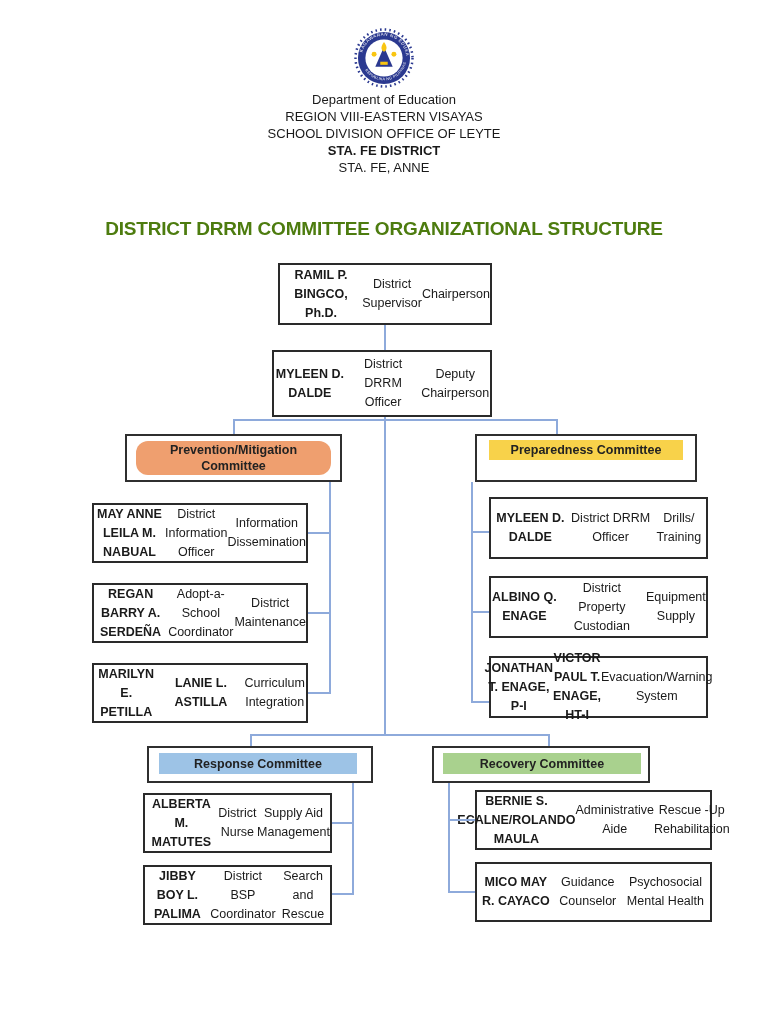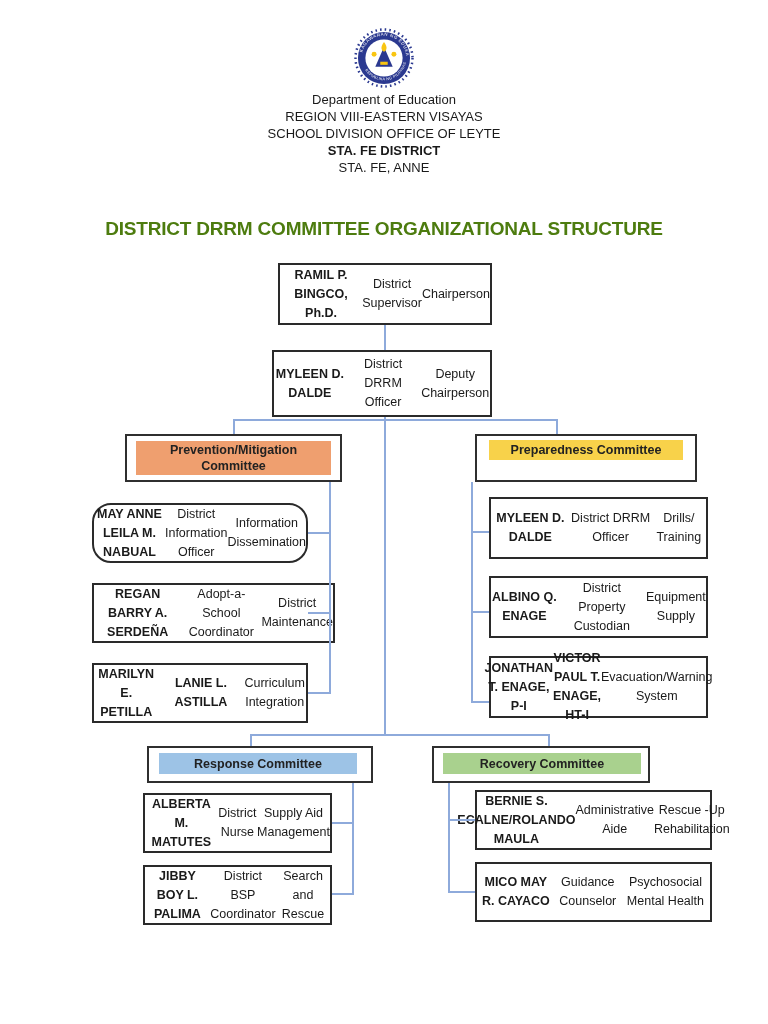--- a/index.html
+++ b/index.html
@@ -64,38 +64,38 @@
     <div>Chairperson</div>
   </div>
 
   <div class="node" style="left:272px;top:350px;width:220px;height:67px;">
     <div class="nm">MYLEEN D. DALDE</div>
     <div>District DRRM Officer</div>
     <div>Deputy Chairperson</div>
   </div>
 
   <div class="committee" style="left:125px;top:434px;width:217px;height:48px;">
-    <div class="fill" style="inset: 5px 9px; background-color: rgb(239, 159, 111);">Prevention/Mitigation Committee</div>
+    <div class="fill" style="inset: 5px 9px; background-color: rgb(239, 159, 111); border-radius: 12px;">Prevention/Mitigation Committee</div>
   </div>
   <div class="committee" style="left:443px;top:434px;width:222px;height:48px;margin-left:32px;">
     <div class="fill" style="left: 12px; right: 12px; top: 4px; height: 20px; background-color: rgb(248, 210, 74);">Preparedness Committee</div>
   </div>
   <div class="committee" style="left:147px;top:746px;width:226px;height:37px;">
     <div class="fill" style="left: 10px; right: 14px; top: 5px; height: 21px; background-color: rgb(157, 195, 230);">Response Committee</div>
   </div>
   <div class="committee" style="left:432px;top:746px;width:218px;height:37px;">
     <div class="fill" style="left: 9px; right: 7px; top: 5px; height: 21px; background-color: rgb(169, 209, 142);">Recovery Committee</div>
   </div>
 
-  <div class="node" style="left:92px;top:503px;width:216px;height:60px;border-radius:19px;">
+  <div class="node" style="left:92px;top:503px;width:216px;height:60px;">
     <div class="nm">MAY ANNE LEILA M. NABUAL</div>
     <div>District Information Officer</div>
     <div>Information Dissemination</div>
   </div>
-  <div class="node" style="left:92px;top:583px;width:243px;height:60px;">
+  <div class="node" style="left:92px;top:583px;width:216px;height:60px;">
     <div class="nm">REGAN BARRY A. SERDEÑA</div>
     <div>Adopt-a- School Coordinator</div>
     <div>District Maintenance</div>
   </div>
   <div class="node" style="left:92px;top:663px;width:216px;height:60px;gap:15px;">
     <div class="nm">MARILYN E. PETILLA</div>
     <div class="nm">LANIE L. ASTILLA</div>
     <div>Curriculum Integration</div>
   </div>
 

